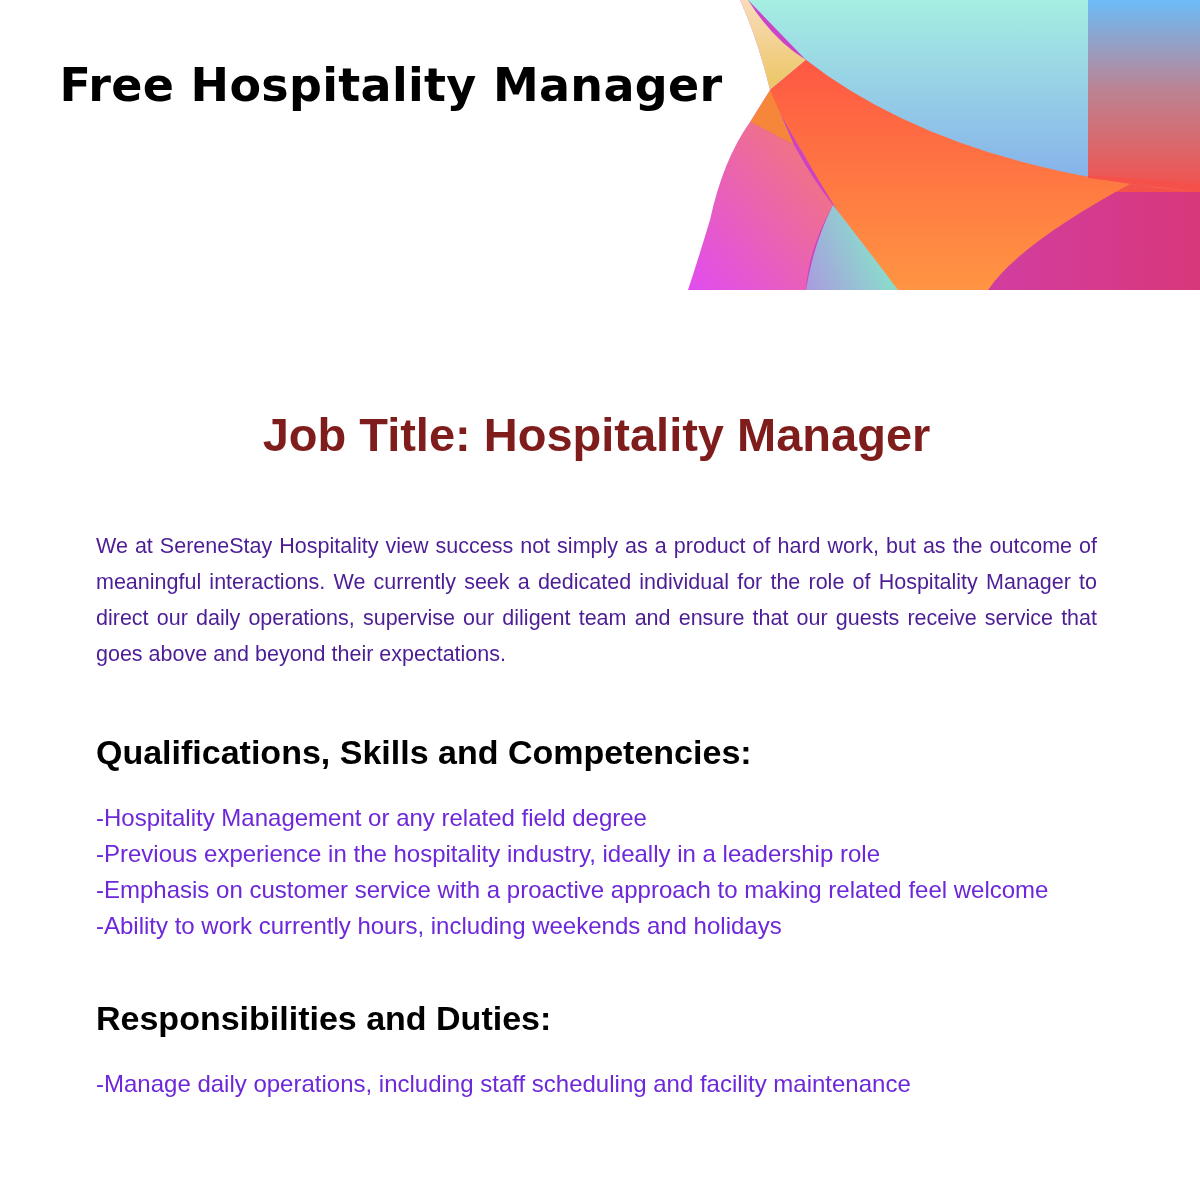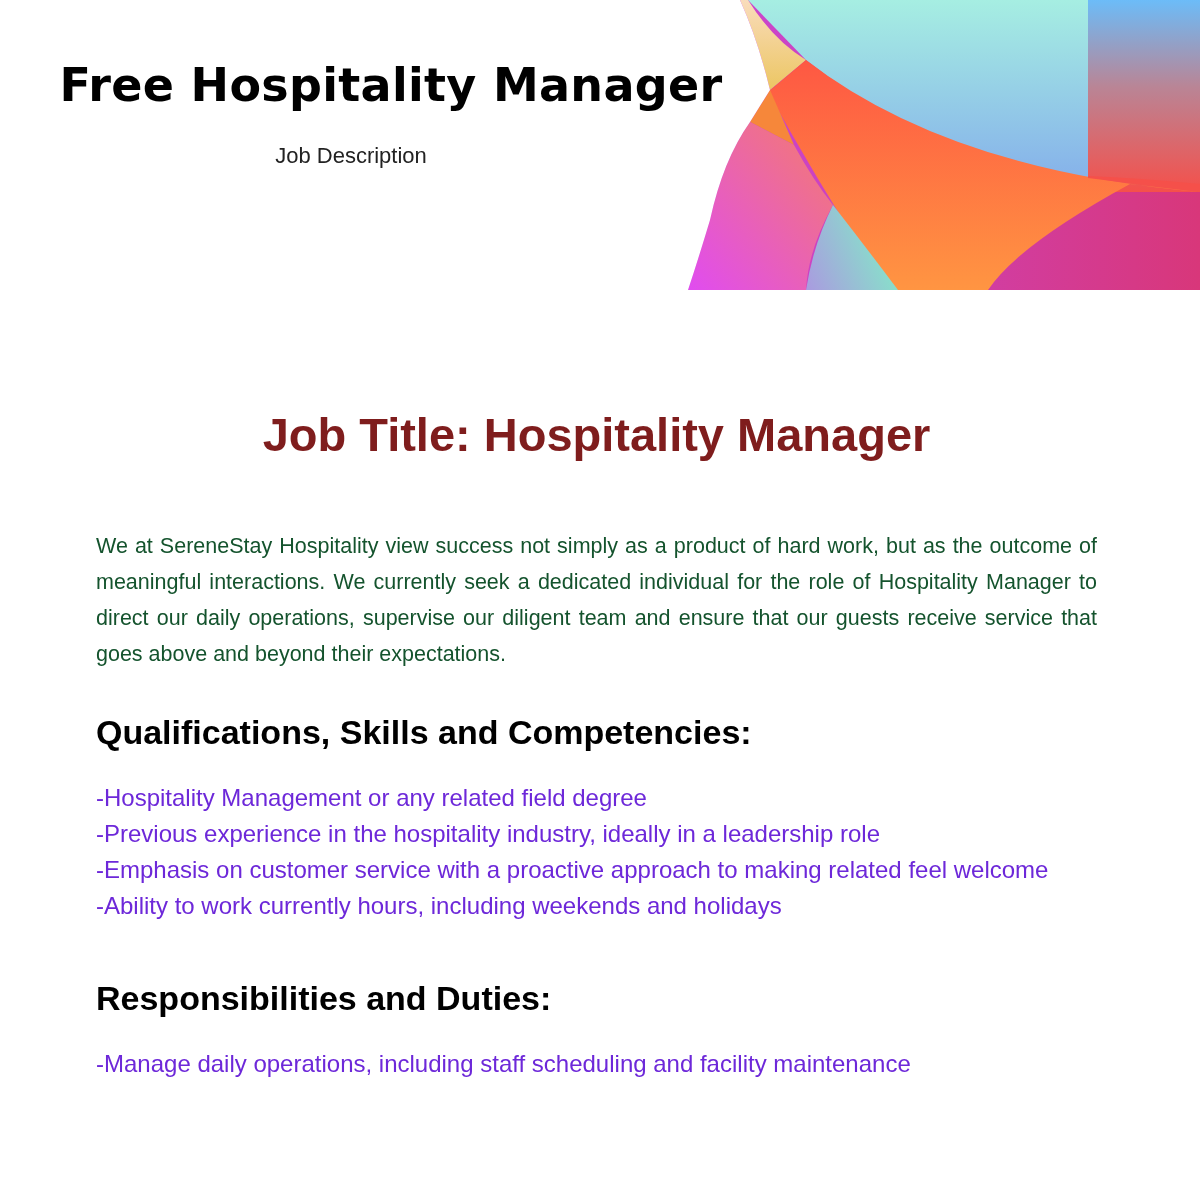--- a/index.html
+++ b/index.html
@@ -3,23 +3,23 @@
   <meta charset="utf-8">
   <style>
     html, body { margin: 0; padding: 0; background: #ffffff; }
     body { width: 1200px; height: 1198px; overflow: hidden; position: relative; font-family: "Liberation Sans", sans-serif; color: #000; }
     .header { position: absolute; left: 0; top: 0; width: 1164px; height: 290px; }
     .deco { position: absolute; left: 688px; top: 0; width: 512px; height: 290px; }
     .doc-title { position: absolute; left: 0; top: 58px; width: 782px; text-align: center; font-family: "DejaVu Sans", sans-serif; font-weight: bold; font-size: 46px; letter-spacing: 0.3px; color: #000; white-space: nowrap; z-index: 2; }
     .doc-subtitle { position: absolute; left: 0; top: 143px; width: 702px; text-align: center; font-family: "Liberation Sans", sans-serif; font-size: 22px; color: #222; z-index: 2; }
     .main { position: absolute; left: 96px; top: 400px; width: 1001px; }
     .job-title { text-align: center; font-family: "Liberation Sans", sans-serif; font-weight: bold; font-size: 47px; margin: 0; line-height: 70px; color: #7f1d1d; }
-    .intro { margin: 58px 0 12px 0; font-size: 21.5px; line-height: 36px; color: #14532d; text-align: justify; }
+    .intro { margin: 58px 0 12px 0; font-size: 21.5px; line-height: 36px; color: #4c1d95; text-align: justify; }
     .section-heading { font-weight: bold; font-size: 34px; color: #000; margin: 0; line-height: 48px; }
-    .sec1 { margin-top: 36px; }
+    .sec1 { margin-top: 56px; }
     .sec2 { margin-top: 50px; }
     .list { margin: 24px 0 0 0; padding: 0; list-style: none; }
     .list li { font-size: 24px; line-height: 36px; color: #6d28d9; text-align: justify; text-align-last: left; }
   </style>
 </head>
 <body>
 
 <div class="header">
   <svg class="deco" viewBox="0 0 512 290" width="512" height="290" xmlns="http://www.w3.org/2000/svg">
     <defs>
@@ -67,21 +67,20 @@
 
     <path d="M82 90 L62 122 L106 145 Z" fill="#f6873a"></path>
 
     <path d="M0 290 Q10 260 22 220 Q35 160 62 122 L106 145 Q125 180 145 205 Q120 250 118 290 Z" fill="url(#gPink)"></path>
 
     <path d="M145 205 Q180 250 210 290 L118 290 Q125 245 145 205 Z" fill="url(#gTeal)"></path>
 
     <path d="M0 0 L52 0 Q70 40 82 90 L62 122 Q35 160 22 220 Q10 260 0 290 Z" fill="#ffffff"></path>
   </svg>
   <div class="doc-title">Free Hospitality Manager</div>
-  <div class="doc-subtitle">Job Description</div>
 </div>
 
 <div class="main">
   <h1 class="job-title">Job Title: Hospitality Manager</h1>
   <p class="intro">We at SereneStay Hospitality view success not simply as a product of hard work, but as the outcome of meaningful interactions. We currently seek a dedicated individual for the role of Hospitality Manager to direct our daily operations, supervise our diligent team and ensure that our guests receive service that goes above and beyond their expectations.</p>
 
   <h2 class="section-heading sec1">Qualifications, Skills and Competencies:</h2>
   <ul class="list">
     <li>-Hospitality Management or any related field degree</li>
     <li>-Previous experience in the hospitality industry, ideally in a leadership role</li>

